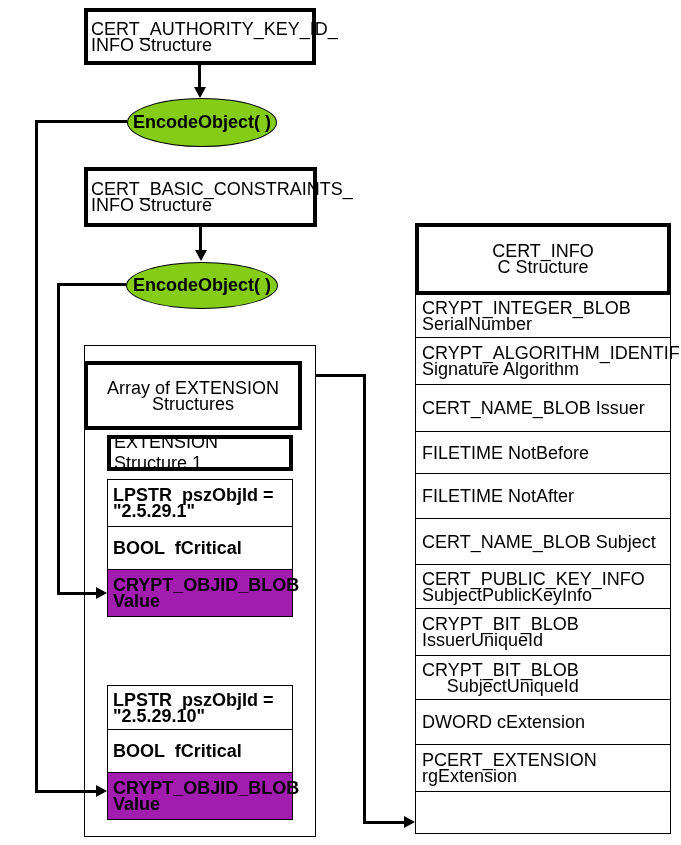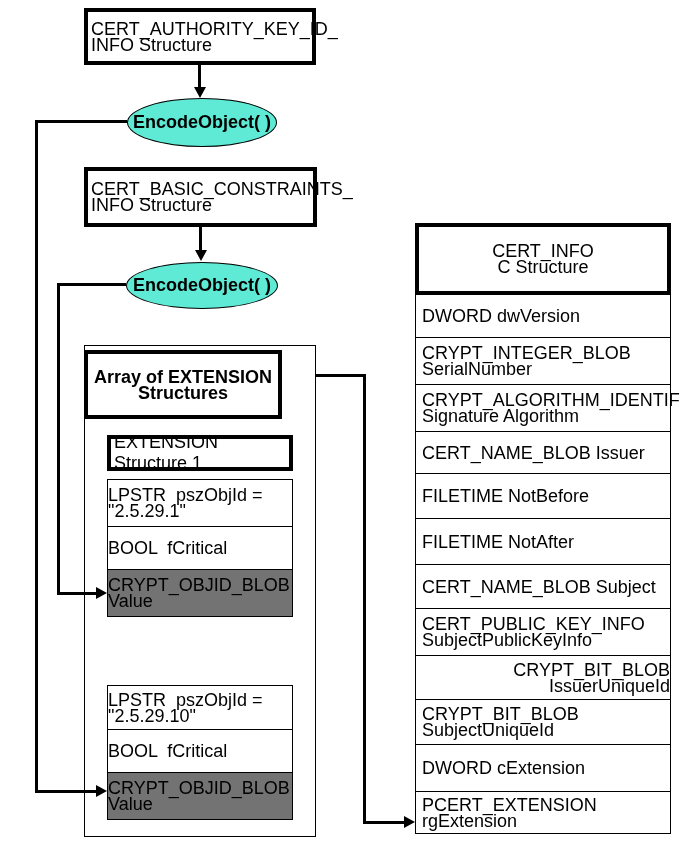--- a/index.html
+++ b/index.html
@@ -8,37 +8,37 @@
     font-family:"Liberation Sans", sans-serif;font-size:18px;color:#000;
     overflow:hidden;
   }
   .abs{position:absolute;box-sizing:border-box;}
   .thick{border:4px solid #000;background:#fff;}
   .thin{border:1px solid #000;background:#fff;}
   .flexc{display:flex;align-items:center;}
   .ctr{justify-content:center;text-align:center;}
   .pre{white-space:pre-wrap;line-height:16px;}
   .ellipse{
-    border:1px solid #000;border-radius:50%;background:#5eead4;
+    border:1px solid #000;border-radius:50%;background:#84cc16;
     display:flex;align-items:center;justify-content:center;
     font-weight:bold;
   }
   .seg{position:absolute;background:#000;}
   .arrow-right{
     position:absolute;width:0;height:0;
     border-left:11px solid #000;
     border-top:6px solid transparent;border-bottom:6px solid transparent;
   }
   .arrow-down{
     position:absolute;width:0;height:0;
     border-top:11px solid #000;
     border-left:6px solid transparent;border-right:6px solid transparent;
   }
-  .cell{}
-  .shaded{background:#737373;}
+  .cell{padding-left:5px;font-weight:bold;}
+  .shaded{background:#a21caf;}
   .cert-rows{
     position:absolute;left:415px;top:295px;width:256px;height:539px;
     box-sizing:border-box;border:1px solid #000;border-top:none;
     display:flex;flex-direction:column;background:#fff;
   }
   .cert-row{
     box-sizing:border-box;border-bottom:1px solid #000;
     display:flex;align-items:center;padding-left:6px;
   }
   .cert-row:nth-child(1){height:43px;}
@@ -70,40 +70,39 @@
   <div class="abs ellipse" style="left:127px;top:98px;width:150px;height:49px;">EncodeObject( )</div>
 
   <div class="abs thick flexc pre" style="left:84px;top:167px;width:233px;height:60px;padding-left:3px;">CERT_BASIC_CONSTRAINTS_
 INFO Structure</div>
 
   <div class="seg" style="left:199px;top:227px;width:3px;height:25px;"></div>
   <div class="arrow-down" style="left:195px;top:250px;"></div>
 
   <div class="abs ellipse" style="left:126px;top:262px;width:152px;height:47px;">EncodeObject( )</div>
 
-  <div class="abs thick flexc ctr pre" style="left:84px;top:350px;width:198px;height:69px;font-weight:bold;">Array of EXTENSION
+  <div class="abs thick flexc ctr pre" style="left:84px;top:361px;width:218px;height:69px;">Array of EXTENSION
 Structures</div>
 
   <div class="abs thick flexc" style="left:107px;top:435px;width:186px;height:36px;padding-left:3px;">EXTENSION Structure 1</div>
   <div class="abs thin flexc pre cell" style="left:107px;top:479px;width:186px;height:48px;">LPSTR  pszObjId =
 "2.5.29.1"</div>
   <div class="abs thin flexc pre cell" style="left:107px;top:526px;width:186px;height:44px;">BOOL  fCritical</div>
   <div class="abs thin flexc pre cell shaded" style="left:107px;top:569px;width:186px;height:48px;">CRYPT_OBJID_BLOB
 Value</div>
 
   <div class="abs thin flexc pre cell" style="left:107px;top:685px;width:186px;height:45px;">LPSTR  pszObjId =
 "2.5.29.10"</div>
   <div class="abs thin flexc pre cell" style="left:107px;top:729px;width:186px;height:44px;">BOOL  fCritical</div>
   <div class="abs thin flexc pre cell shaded" style="left:107px;top:772px;width:186px;height:48px;">CRYPT_OBJID_BLOB
 Value</div>
 
   <div class="abs thick flexc ctr pre" style="left:415px;top:223px;width:256px;height:72px;">CERT_INFO
 C Structure</div>
   <div class="cert-rows">
-    <div class="cert-row pre">DWORD dwVersion</div>
     <div class="cert-row pre">CRYPT_INTEGER_BLOB
 SerialNumber</div>
     <div class="cert-row pre">CRYPT_ALGORITHM_IDENTIFIER
 Signature Algorithm</div>
     <div class="cert-row pre">CERT_NAME_BLOB Issuer</div>
     <div class="cert-row pre">FILETIME NotBefore</div>
     <div class="cert-row pre">FILETIME NotAfter</div>
     <div class="cert-row pre">CERT_NAME_BLOB Subject</div>
     <div class="cert-row pre">CERT_PUBLIC_KEY_INFO
 SubjectPublicKeyInfo</div>

